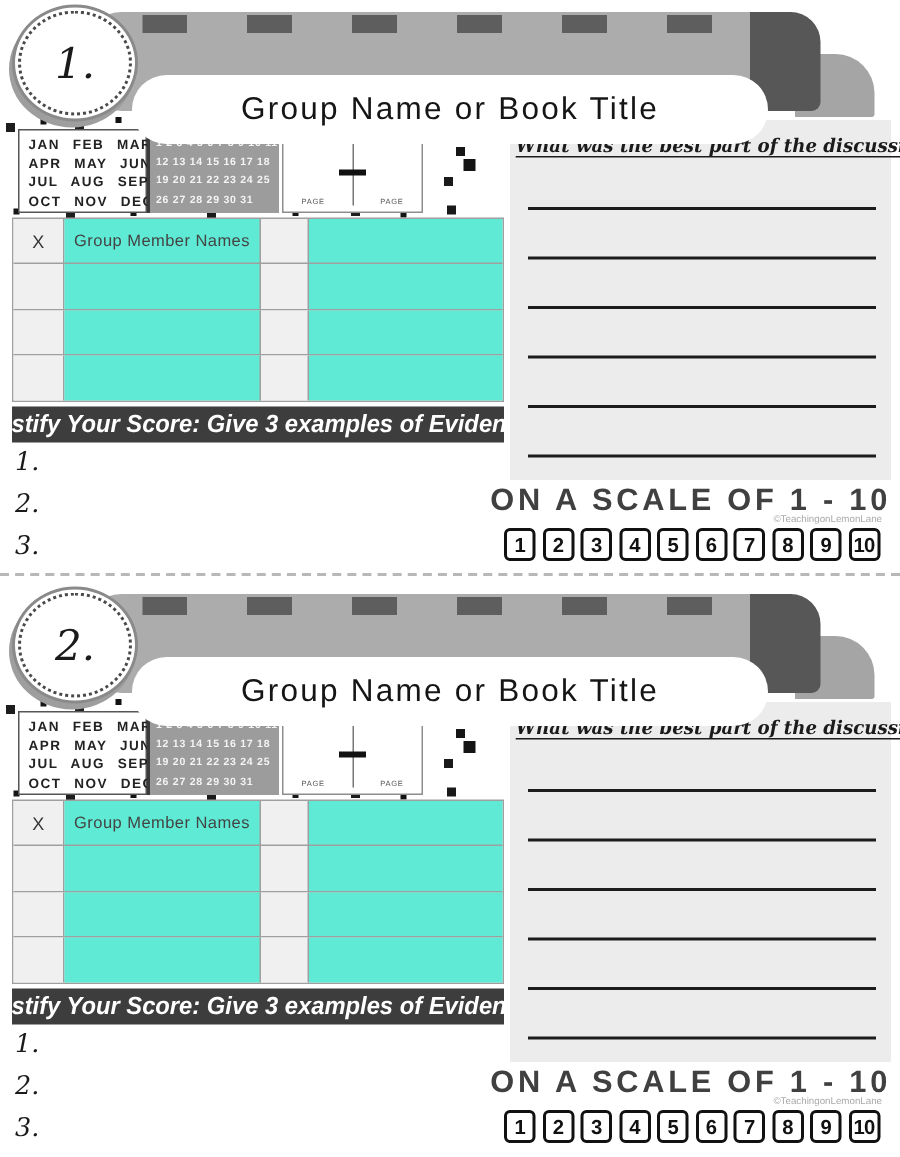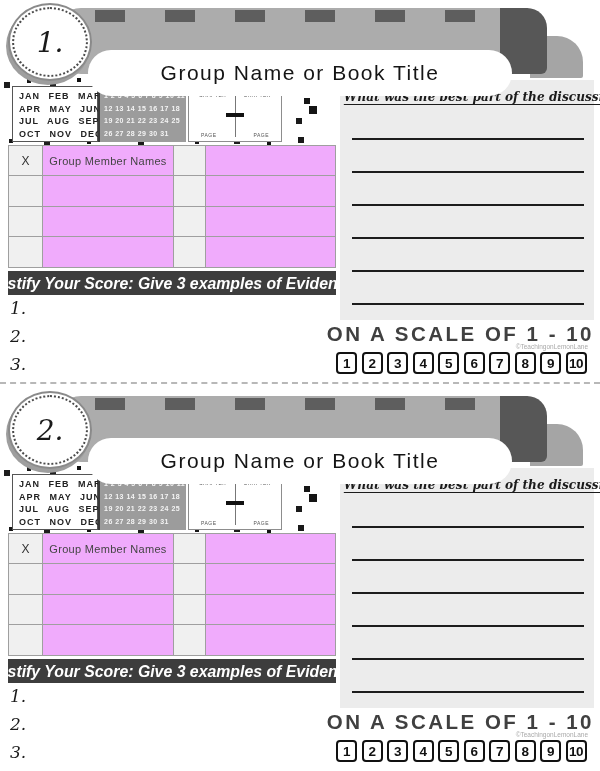--- a/index.html
+++ b/index.html
@@ -63,21 +63,21 @@
       10px 64px 0 1px #161616, 46px 66px 0 2px #1d1d1d, 88px 65px 0 1px #111,
       140px 67px 0 2px #191919, 196px 65px 0 1px #161616, 236px 64px 0 2px #1d1d1d,
       268px 66px 0 1px #121212, 300px 63px 0 2px #191919; }
 
   
   .mtable { position:absolute; left:8px; top:145px; width:328px; height:123px;
     border:1px solid #9f9f9f; display:grid;
     grid-template-columns:34px 131px 32px 1fr;
     grid-template-rows:repeat(4, 1fr); }
   .mtable .cell { border-right:1px solid #9f9f9f; border-bottom:1px solid #9f9f9f;
-    display:flex; align-items:center; justify-content:center; background:#f0abfc; }
+    display:flex; align-items:center; justify-content:center; background:#5eead4; }
   .mtable .shade { background:#f0f0f0; }
   .mtable .cell:nth-child(4n) { border-right:none; }
   .mtable .cell:nth-last-child(-n+4) { border-bottom:none; }
   .hdr-x { font-size:12px; color:#333; }
   .hdr-names { font-size:11px; color:#444; letter-spacing:0.3px; }
 
   
   .banner { position:absolute; left:8px; top:271px; width:328px; height:24px;
     background:#3d3d3d; display:flex; align-items:center; justify-content:center; }
   .banner span { color:#fff; font-style:italic; font-weight:bold; font-size:16.5px;

